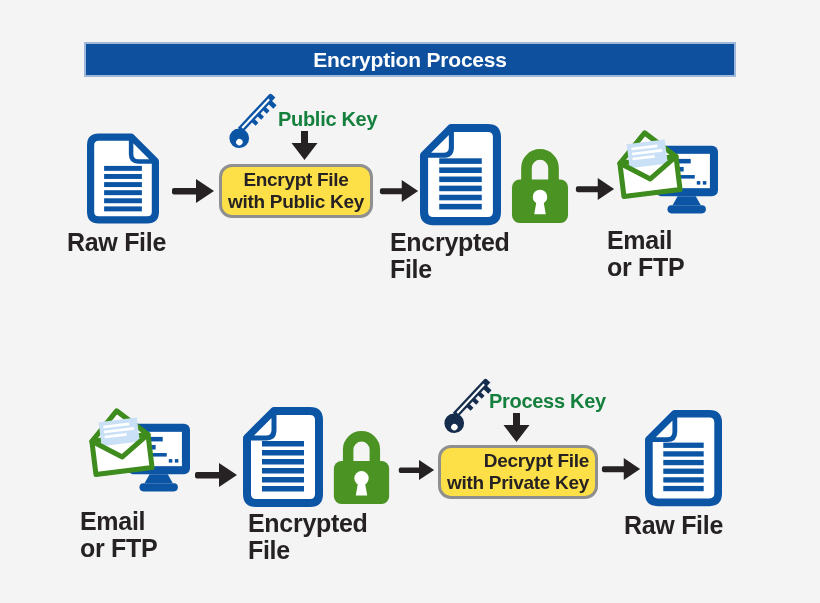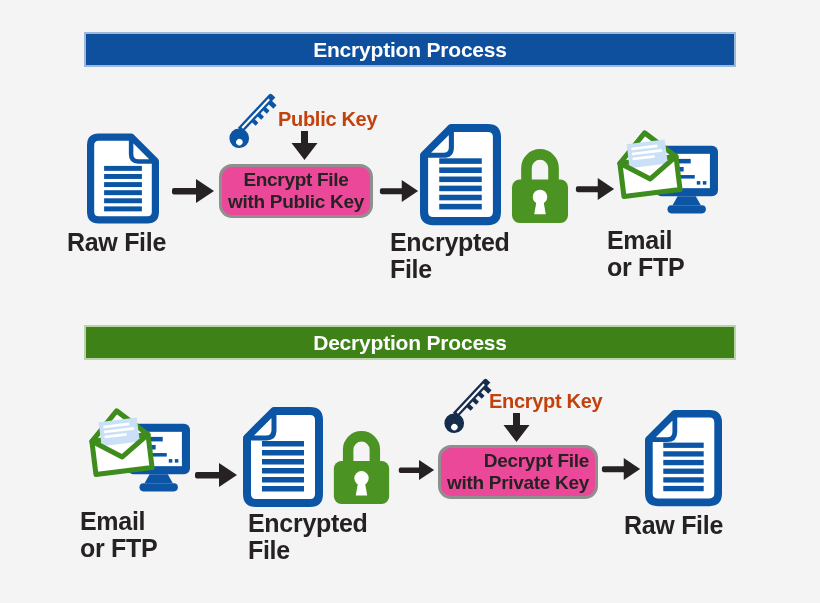--- a/index.html
+++ b/index.html
@@ -12,38 +12,38 @@
     left:84px;width:648px;height:31px;display:flex;align-items:center;justify-content:center;
     color:#ffffff;font-size:21px;font-weight:700;letter-spacing:-0.2px;
   }
   .banner.blue{background:#0e4f9e;border:2px solid #9db8d8;}
   .banner.green{background:#3e8117;border:2px solid #bad3a8;}
   .label{
     color:#262223;font-weight:700;text-align:left;white-space:pre-line;
     font-size:25px;line-height:1.07;letter-spacing:-0.3px;
   }
   .keylabel{
-    color:#c2410c;font-weight:700;font-size:20px;white-space:nowrap;letter-spacing:-0.3px;
+    color:#15803d;font-weight:700;font-size:20px;white-space:nowrap;letter-spacing:-0.3px;
   }
   .procbox{
-    background:#ec4899;border:3px solid #8f8f8f;border-radius:13px;
+    background:#fde047;border:3px solid #8f8f8f;border-radius:13px;
     display:flex;align-items:center;justify-content:center;text-align:center;
     color:#262223;font-weight:700;font-size:19px;line-height:1.18;white-space:pre-line;
     letter-spacing:-0.3px;
   }
   .keywrap{transform:rotate(-47deg);transform-origin:50% 50%;}
   svg{display:block;}
   .mirror{transform:scaleX(-1);}
 </style>
 </head>
 <body>
 
 <div id="stage">
 
-  <div class="abs banner blue" style="top:32px;">
+  <div class="abs banner blue" style="top:42px;">
     <span>Encryption Process</span>
   </div>
 
   <div class="abs" style="left:87px;top:131px;">
     <svg width="72" height="95" viewBox="0 0 80 100">
       <path d="M13 4 H49 L76 31 V87 Q76 96 67 96 H13 Q4 96 4 87 V13 Q4 4 13 4 Z" fill="#ffffff" stroke="#0c55a5" stroke-width="8" stroke-linejoin="round"></path>
       <path d="M49 5 L75 31 H57 Q49 31 49 23 Z" fill="#ffffff" stroke="#0c55a5" stroke-width="5" stroke-linejoin="round"></path>
       <g fill="#0c55a5">
         <rect x="19" y="36" width="42" height="5.5"></rect>
           <rect x="19" y="45" width="42" height="5.5"></rect>
@@ -136,23 +136,20 @@
       <rect x="14" y="22" width="38" height="24" fill="#c9e0f6"></rect>
       <rect x="18" y="26" width="26" height="2.6" fill="#ffffff"></rect>
       <rect x="18" y="31" width="30" height="2.6" fill="#ffffff"></rect>
       <rect x="18" y="36" width="22" height="2.6" fill="#ffffff"></rect>
       <path d="M5 40 V73 H61 V40 L33 59 Z" fill="#ffffff" stroke="#3f8c1e" stroke-width="5" stroke-linejoin="round"></path>
     </g>
   </svg>
   <div class="abs label" style="left:607px;top:227px;width:120px;">Email
 or FTP</div>
 
-  <div class="abs banner green" style="top:325px;">
-    <span>Decryption Process</span>
-  </div>
 
   <svg class="abs" style="left:87px;top:397px;" width="105" height="104" viewBox="0 0 104 102">
     <g fill="#0c55a5">
       <rect x="40" y="26" width="62" height="50" rx="6"></rect>
     </g>
     <rect x="48" y="34" width="46" height="34" fill="#ffffff"></rect>
     <g fill="#0c55a5">
       <rect x="53" y="39" width="22" height="4.5"></rect>
         <rect x="53" y="47" width="15" height="4.5"></rect>
       <rect x="53" y="55" width="26" height="3.5"></rect>
@@ -214,21 +211,21 @@
       <path d="M26 13 H93 Q96 13 96 16 V23 H26 Z" fill="#152c4c"></path>
       <g fill="#152c4c">
         <rect x="46" y="22" width="6" height="8"></rect>
           <rect x="58" y="22" width="6" height="8"></rect>
         <rect x="70" y="22" width="6" height="8"></rect>
           <rect x="82" y="22" width="7" height="10"></rect>
       </g>
       <rect x="30" y="16.5" width="58" height="3" fill="#ffffff"></rect>
     </svg>
   </div>
-  <div class="abs keylabel" style="left:489px;top:390px;">Encrypt Key</div>
+  <div class="abs keylabel" style="left:489px;top:390px;">Process Key</div>
   <svg class="abs" style="left:503px;top:413px;" width="27" height="30" viewBox="0 0 26 30">
     <rect x="9.5" y="0" width="7" height="15" fill="#262223"></rect>
     <path d="M0 12 L13 29 L26 12 Z" fill="#262223"></path>
   </svg>
   <div class="abs procbox" style="left:438px;top:445px;width:154px;height:48px;text-align:right;">Decrypt File
 with Private Key</div>
 
   <svg class="abs" style="left:601px;top:456px;" width="40" height="26" viewBox="0 0 44 26">
     <rect x="1" y="10" width="27" height="6.5" rx="2" fill="#262223"></rect>
     <path d="M25 1 L43 13 L25 25 Z" fill="#262223"></path>

